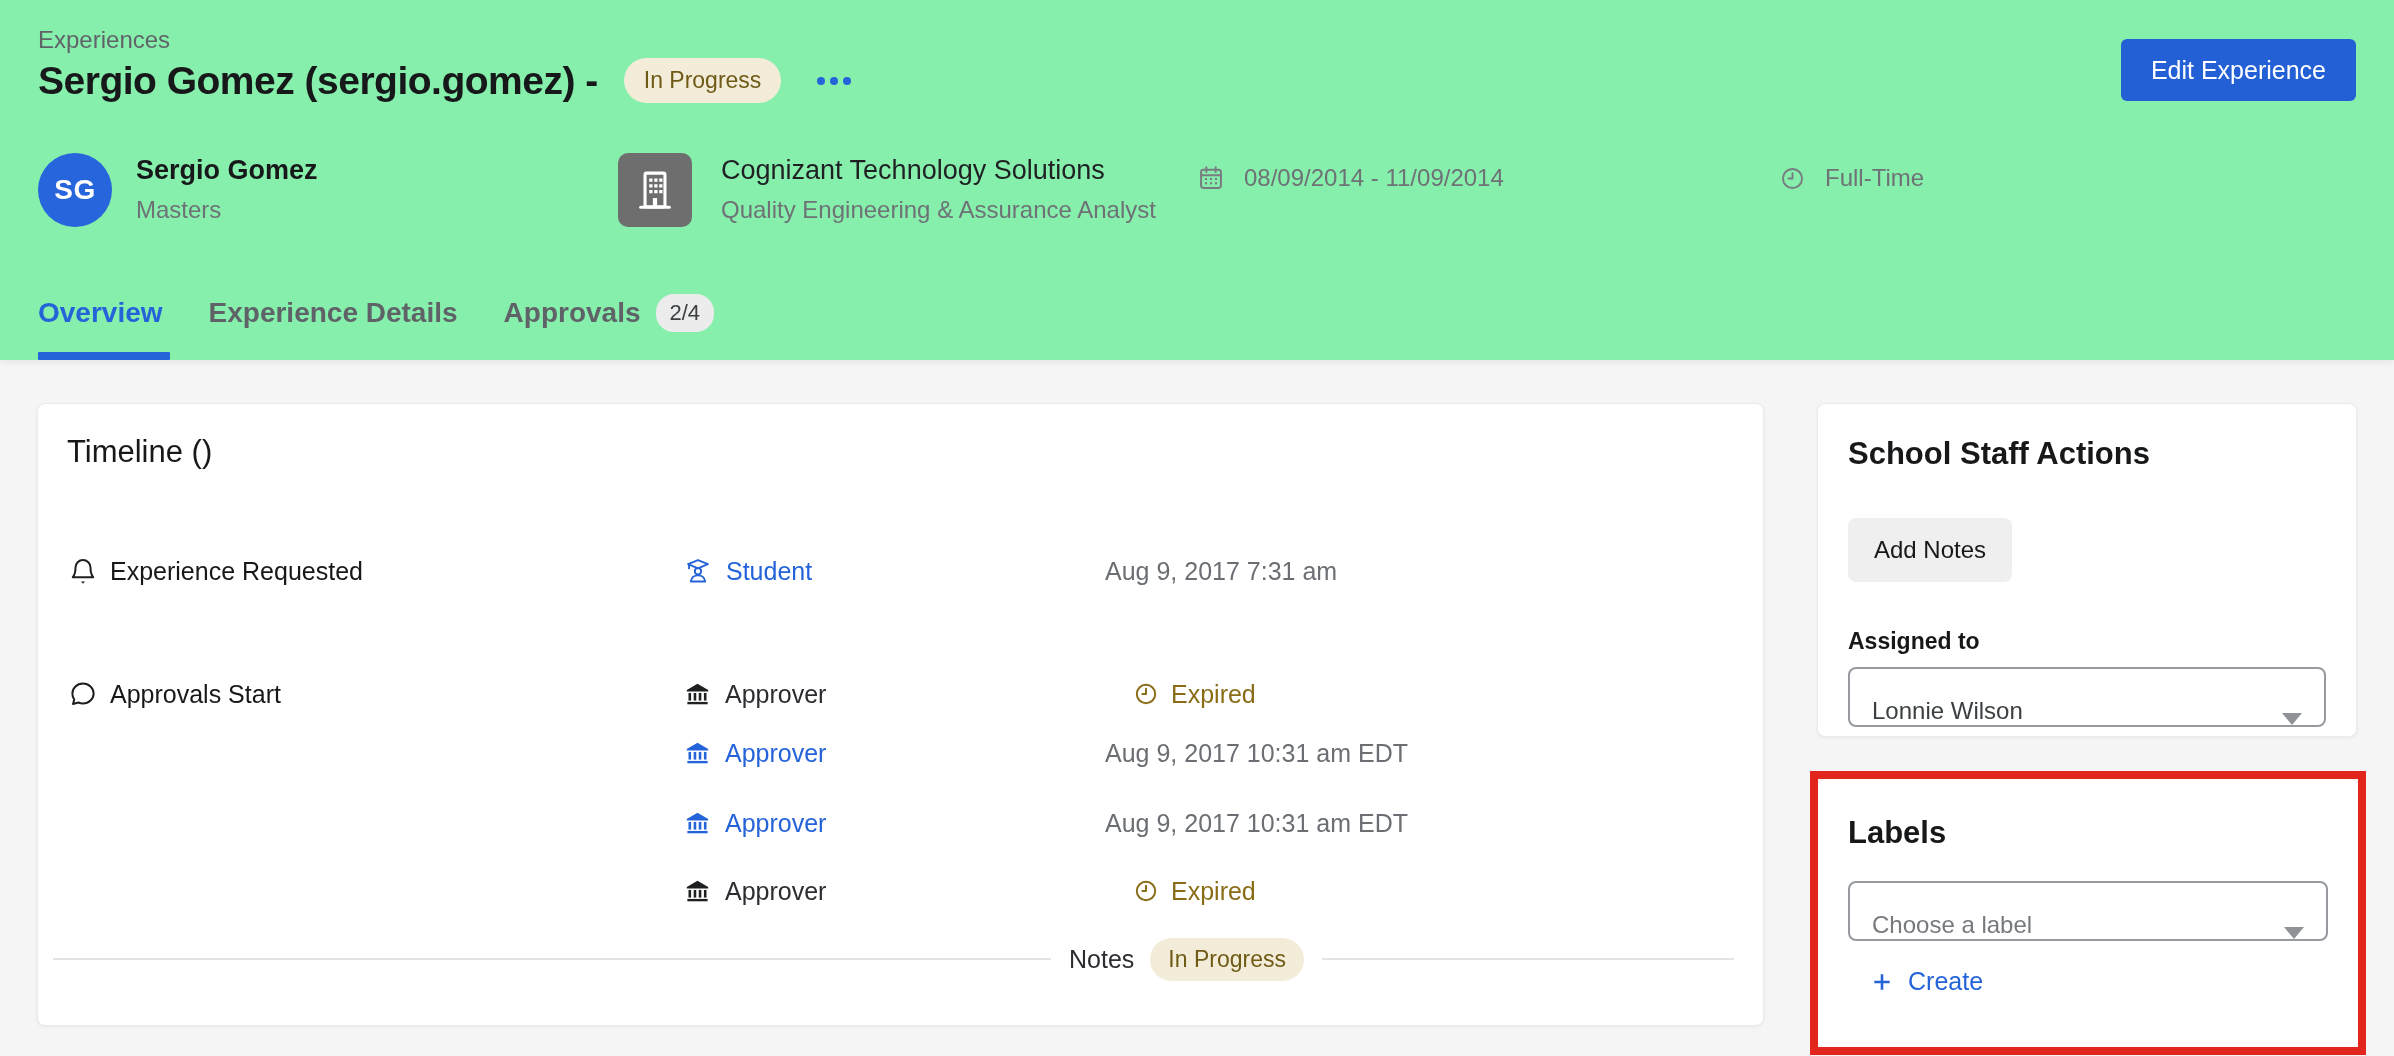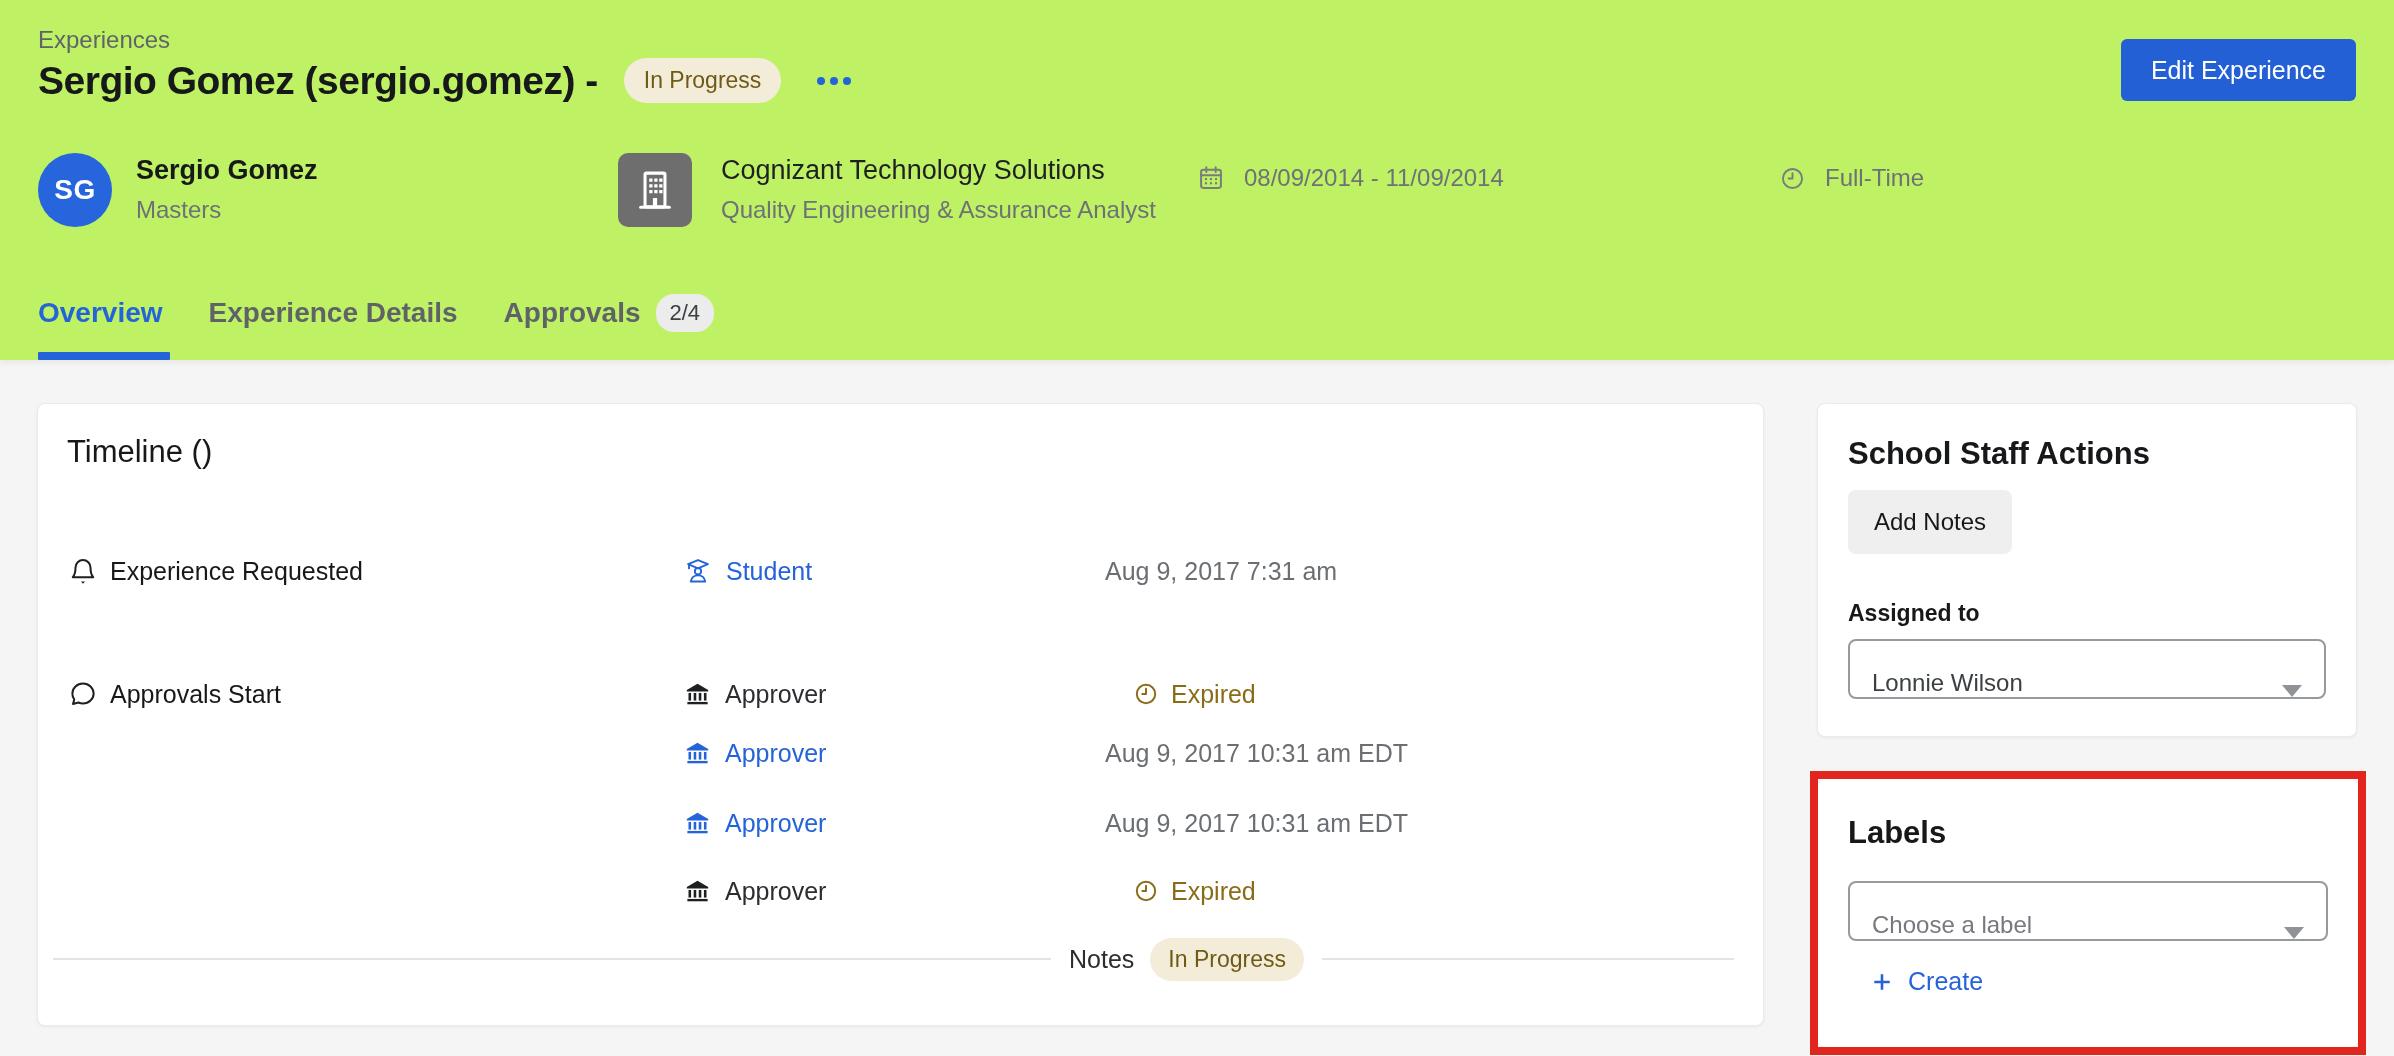--- a/index.html
+++ b/index.html
@@ -8,21 +8,21 @@
     font-family: "Liberation Sans", sans-serif;
     background: #f4f5f4;
     color: #17181a;
     position: relative;
     overflow: hidden;
   }
 
   
   .header {
     position: absolute; top: 0; left: 0; width: 2394px; height: 360px;
-    background: #bef264; z-index: 2;
+    background: #86efac; z-index: 2;
     box-shadow: 0 3px 6px rgba(0,0,0,.06);
   }
   .breadcrumb { position: absolute; left: 38px; top: 26px; font-size: 24px; color: #606469; }
   .title-row { position: absolute; left: 38px; top: 58px; display: flex; align-items: center; gap: 26px; }
   .page-title { font-size: 39px; font-weight: 700; color: #17181a; letter-spacing: -0.5px; }
   .badge {
     background: #f2ecd8; color: #6f5a16; font-size: 23px; font-weight: 500;
     padding: 9px 20px; border-radius: 24px; white-space: nowrap;
   }
   .dots { display: flex; gap: 5px; margin-left: 6px; cursor: pointer; padding: 10px 4px; }
@@ -89,21 +89,21 @@
     position: absolute; left: 1013px; top: 533px; height: 44px; background: #fff;
     display: flex; align-items: center; gap: 16px; padding: 0 18px;
   }
   .today-label { font-size: 25px; color: #2b2d30; }
   .today-badge { background: #f2ecd8; color: #6f5a16; font-size: 23px; font-weight: 500; padding: 8px 18px; border-radius: 22px; }
 
   
   .staff-card { left: 1817px; top: 403px; width: 540px; height: 334px; padding: 32px 30px; }
   .side-title { font-size: 31px; font-weight: 700; color: #17181a; }
   .add-notes-btn {
-    margin-top: 18px; display: inline-block; background: #efefef; border: none; border-radius: 8px;
+    margin-top: 46px; display: inline-block; background: #efefef; border: none; border-radius: 8px;
     padding: 18px 26px; font-size: 24px; font-weight: 500; color: #17181a; cursor: pointer;
     font-family: "Liberation Sans", sans-serif;
   }
   .field-label { margin-top: 46px; font-size: 23px; font-weight: 700; color: #17181a; }
   .select-box {
     margin-top: 12px; height: 60px; border: 2px solid #969a9f; border-radius: 8px;
     display: flex; align-items: flex-end; padding: 0 22px; font-size: 24px; color: #3c4043;
     cursor: pointer; background: #fff; position: relative;
   }
   .select-box .caret {

